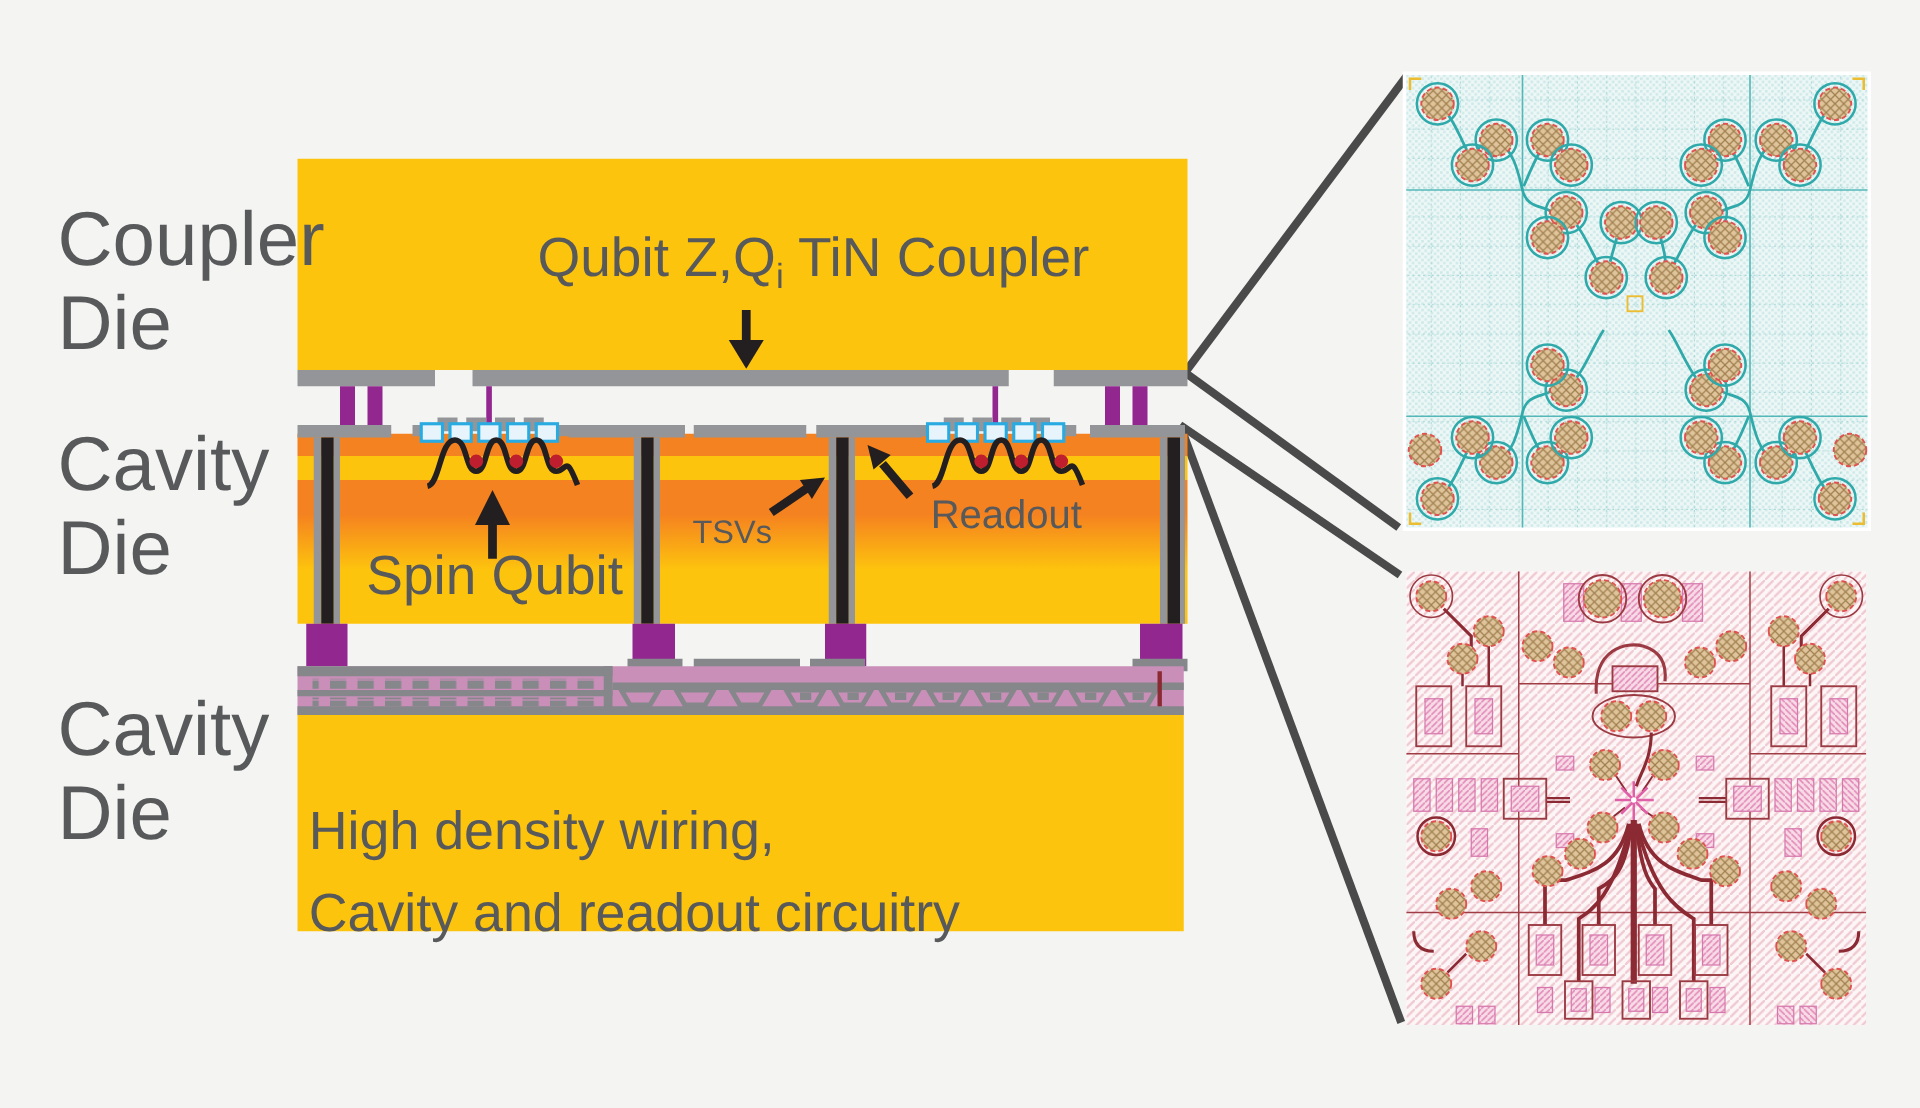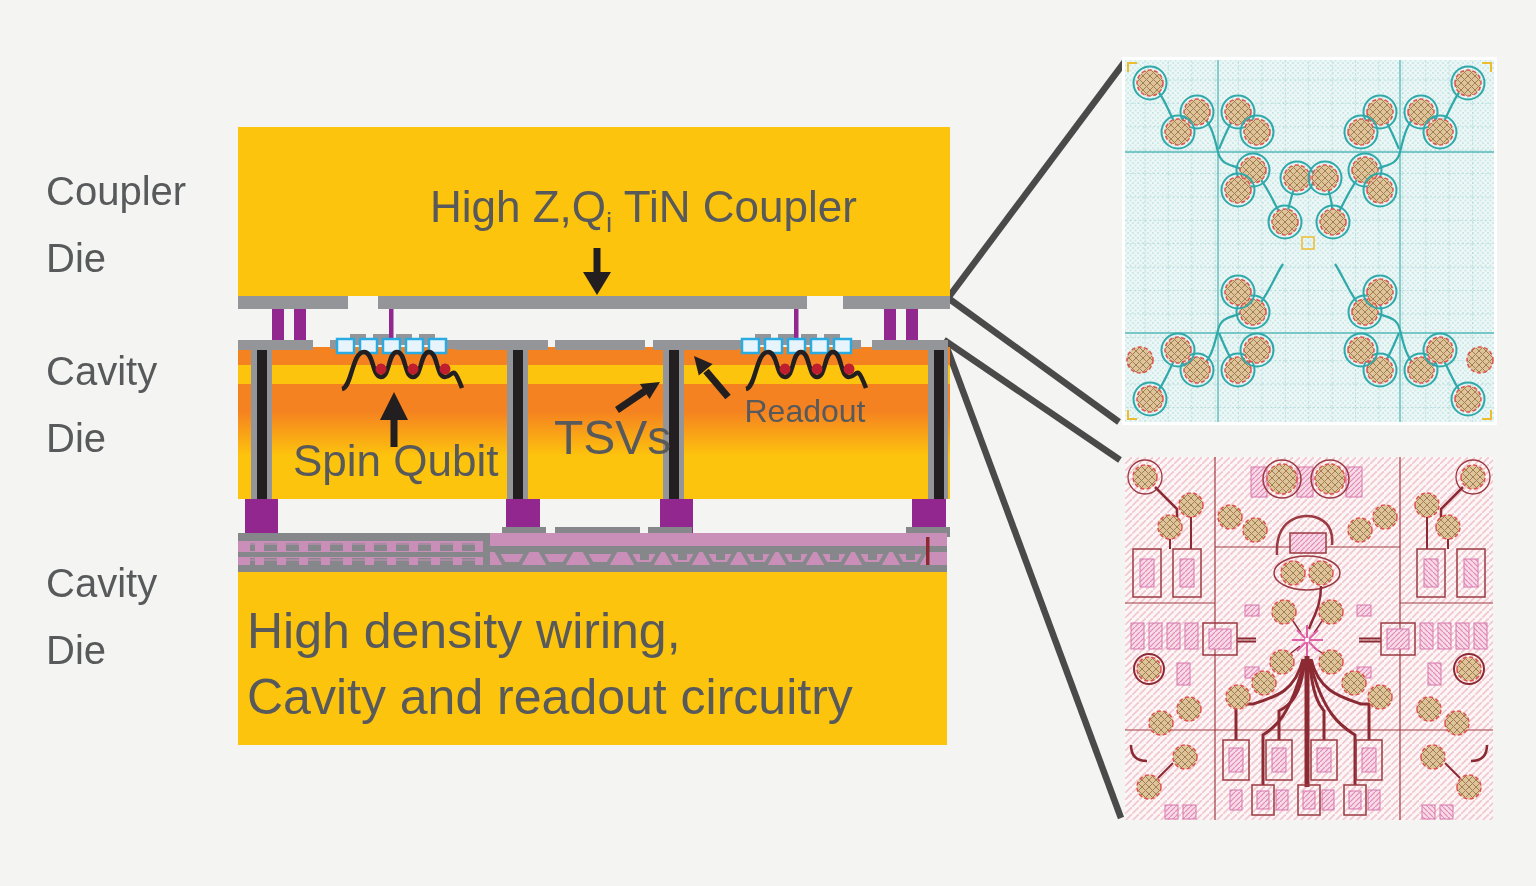--- a/index.html
+++ b/index.html
@@ -1,26 +1,26 @@
 <!DOCTYPE html>
 <html><head>
 <meta charset="utf-8">
 <style>
   html,body{margin:0;padding:0;background:#f4f4f3;}
   .canvas{position:relative;width:1536px;height:886px;background:#f4f4f3;overflow:hidden;
           font-family:"Liberation Sans","DejaVu Sans",sans-serif;}
   svg{position:absolute;left:0;top:0;}
   .lbl{position:absolute;color:#58595B;white-space:pre;}
-  .die-label{font-size:40px;line-height:67px;}
+  .die-label{font-size:61px;line-height:67px;}
   .cavity-label{left:430px;top:180px;font-size:44px;line-height:54px;}
   .cavity-label sub{font-size:28px;}
   .spin-label{left:293px;top:436px;font-size:44px;}
-  .tsv-label{left:554px;top:410px;font-size:48px;}
+  .tsv-label{left:554px;top:410px;font-size:26px;}
   .readout-label{left:690px;top:385px;width:230px;text-align:center;font-size:32px;line-height:52px;}
-  .wiring-label{left:247px;top:598px;font-size:50px;line-height:66px;}
+  .wiring-label{left:247px;top:632px;font-size:43px;line-height:66px;}
 </style>
 </head>
 <body>
 
 <div class="canvas">
 
 <svg width="1536" height="886" viewBox="0 0 1536 886">
   <defs>
     <linearGradient id="qubitGrad" x1="0" y1="0" x2="0" y2="1">
       <stop offset="0" stop-color="#F58220"></stop>
@@ -417,21 +417,21 @@
     </g>
   </g>
 </svg>
 
 <div class="lbl die-label" style="left:46px;top:158px;"><div>Coupler</div><div>Die</div></div>
 
 <div class="lbl die-label" style="left:46px;top:338px;"><div>Cavity</div><div>Die</div></div>
 
 <div class="lbl die-label" style="left:46px;top:550px;"><div>Cavity</div><div>Die</div></div>
 
-<div class="lbl cavity-label"><span>High Z,Q</span><sub>i</sub><span> TiN Coupler</span></div>
+<div class="lbl cavity-label"><span>Qubit Z,Q</span><sub>i</sub><span> TiN Coupler</span></div>
 
 <div class="lbl spin-label">Spin Qubit</div>
 
 <div class="lbl tsv-label">TSVs</div>
 
 <div class="lbl readout-label"><div>Readout</div></div>
 
 <div class="lbl wiring-label"><div>High density wiring,</div><div>Cavity and readout circuitry</div></div>
 
 </div>

